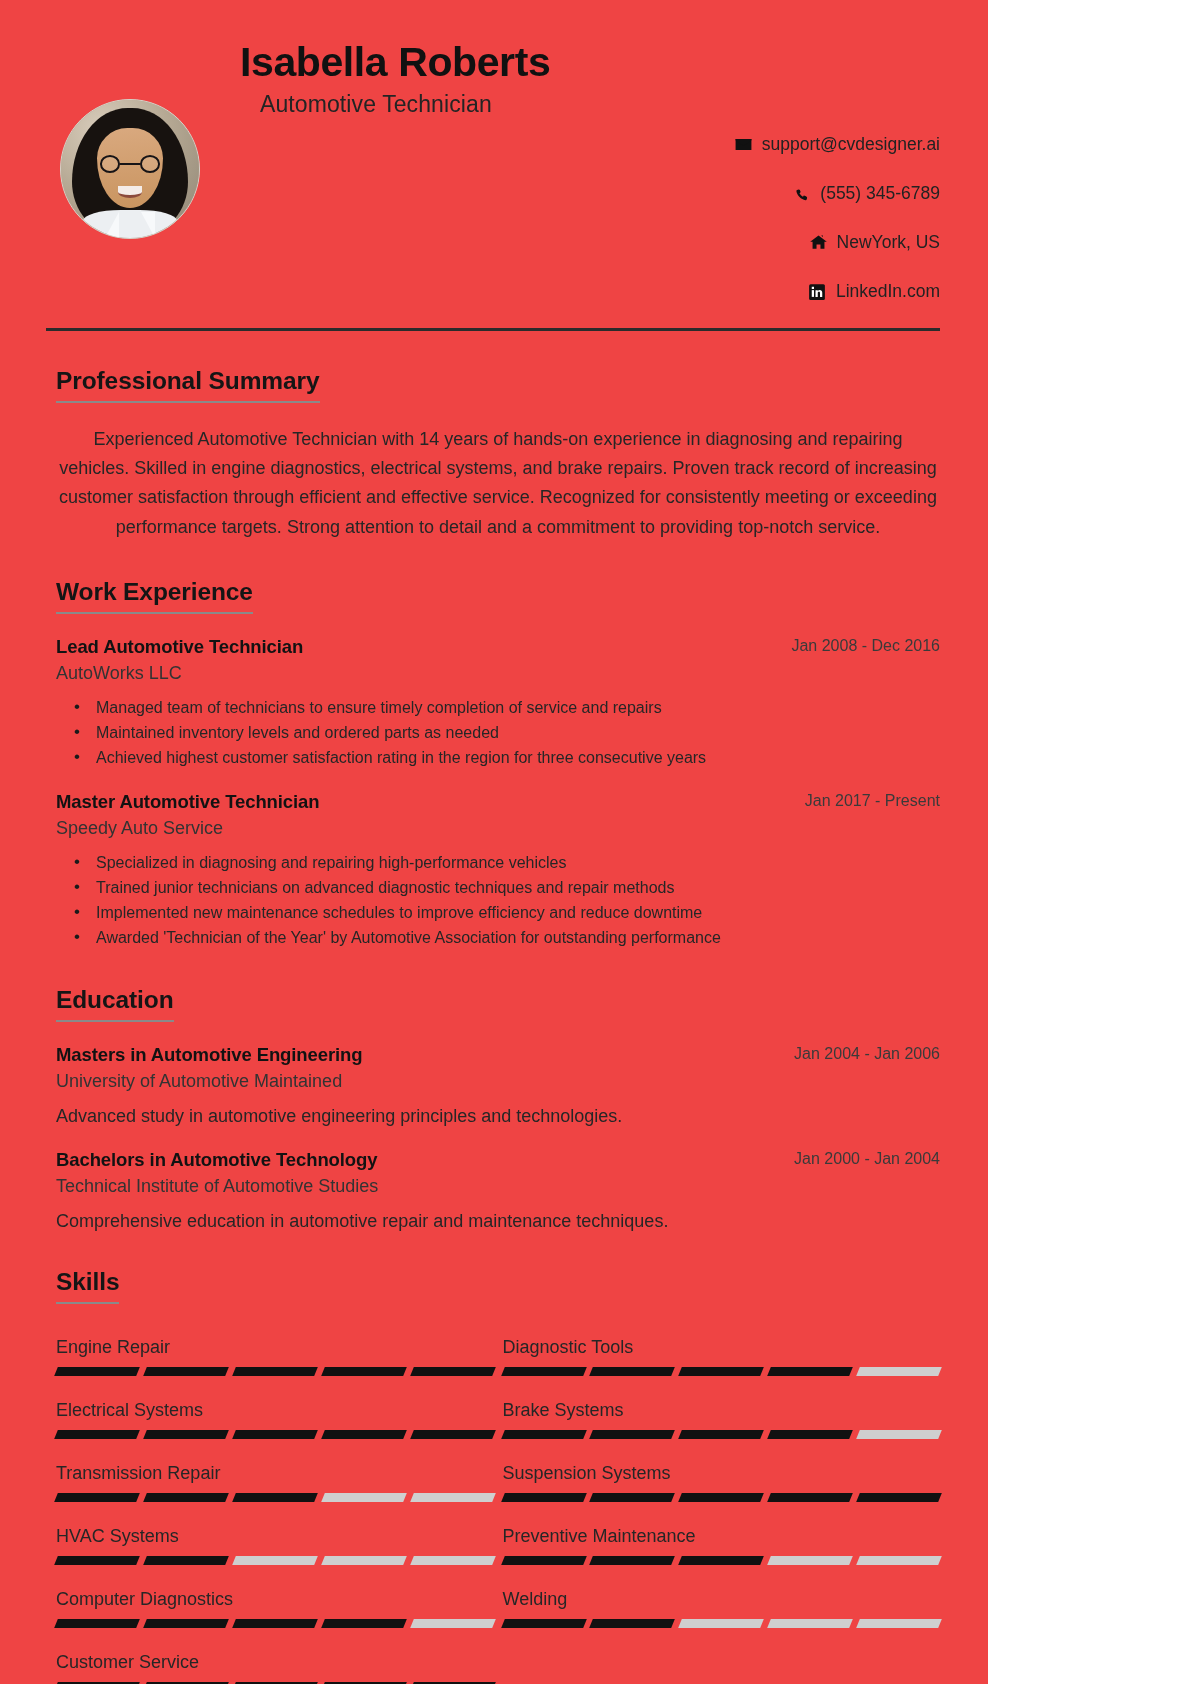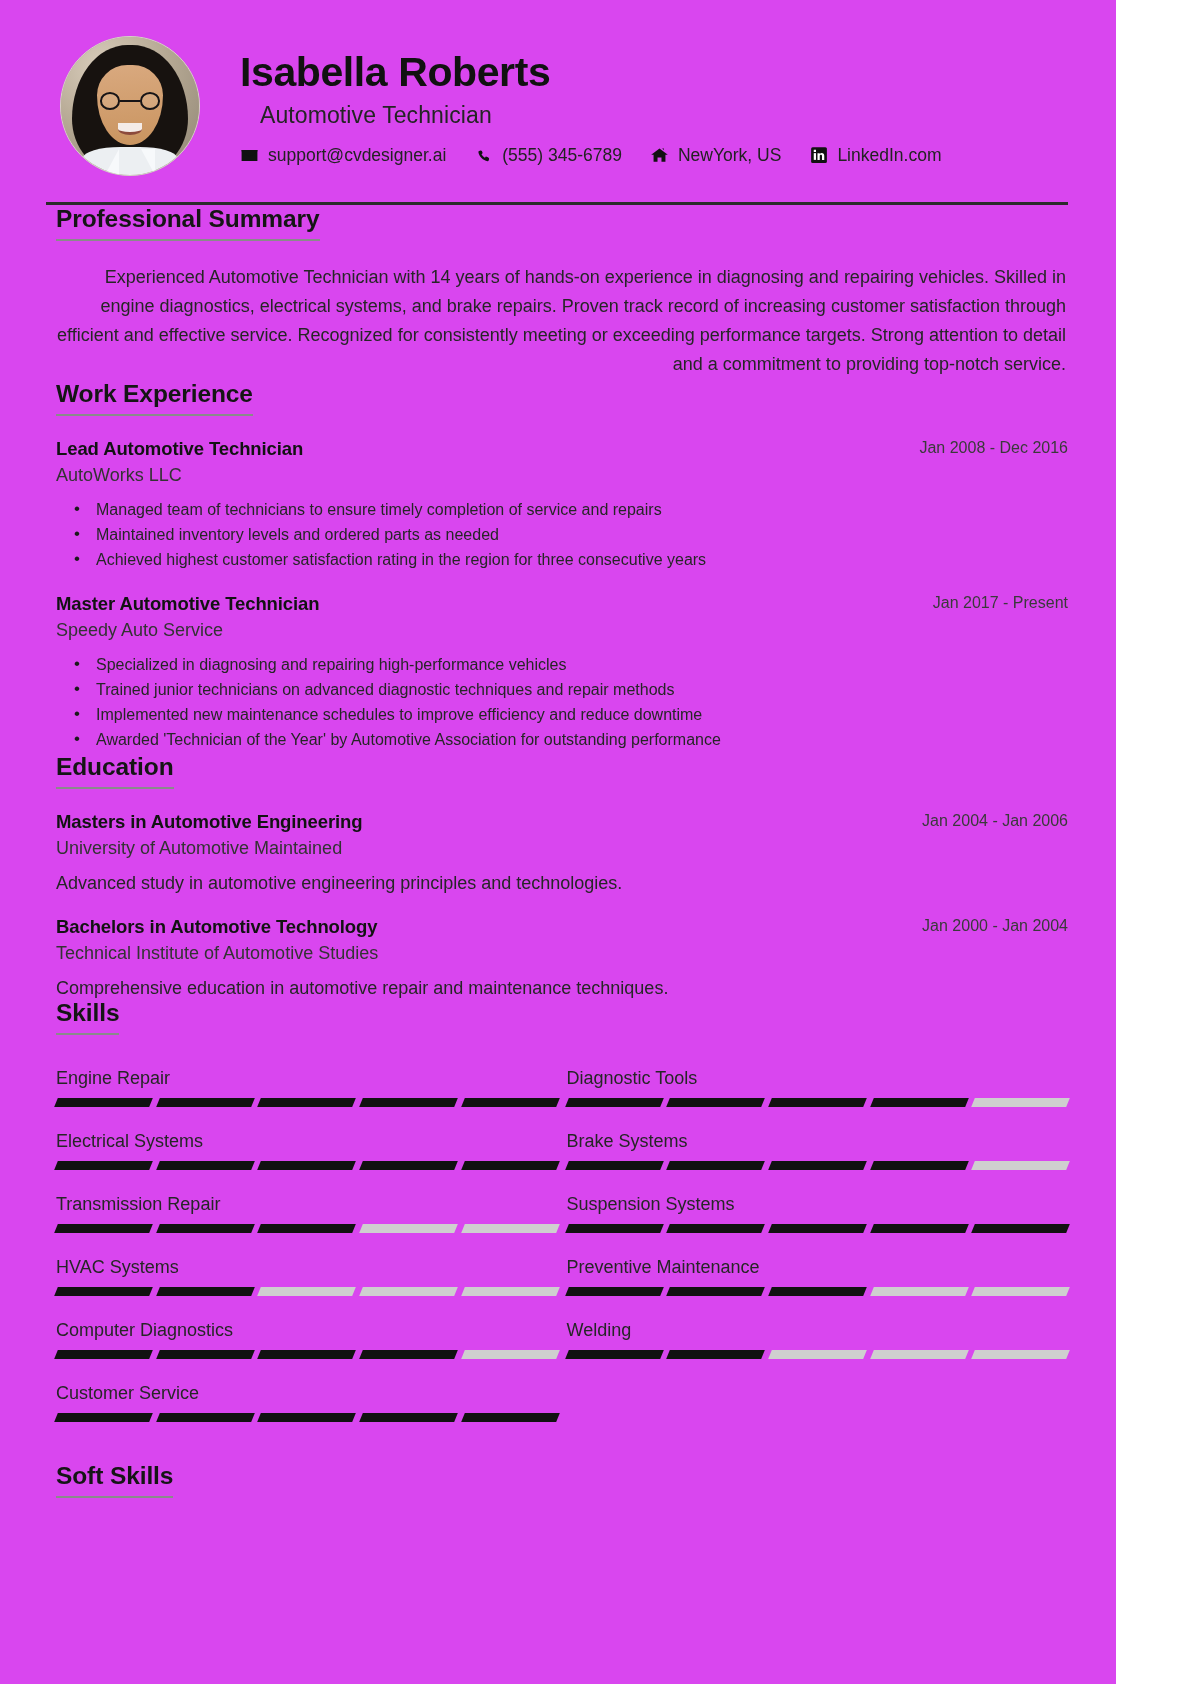--- a/index.html
+++ b/index.html
@@ -11,25 +11,25 @@
   body {
     width: 1200px;
     height: 1684px;
     font-family: "Liberation Sans", sans-serif;
     color: #1a1a1a;
     overflow: hidden;
     position: relative;
   }
 
   .page {
-    width: 1116px;
+    width: 988px;
     height: 1684px;
     padding: 0;
     position: relative;
-    background: #d946ef;
+    background: #ef4444;
   }
 
   
   .header {
     display: flex;
     align-items: center;
     padding: 36px 48px 0 60px;
     gap: 40px;
   }
 
@@ -129,20 +129,21 @@
     margin-top: 6px;
     letter-spacing: 0.1px;
     margin-left: 20px;
   }
   .contacts {
     display: flex;
     align-items: flex-end;
     gap: 28px;
     margin-top: 16px;
     flex-wrap: wrap;
+    flex-direction: column;
   }
   .contact {
     display: flex;
     align-items: center;
     gap: 9px;
     font-size: 17.5px;
     color: #222;
     white-space: nowrap;
   }
   .contact .ci {
@@ -157,39 +158,39 @@
 
   .head-rule {
     margin: 26px 48px 0 46px;
     border-bottom: 3px solid #2b2b2b;
   }
 
   
   .content {
     padding: 0 48px 0 56px;
   }
-  .section { }
+  .section { margin-top: 36px; }
 
   .sec-title {
     display: inline-block;
     font-size: 24.5px;
     font-weight: 700;
     letter-spacing: -0.1px;
     color: #151515;
     padding-bottom: 6px;
     border-bottom: 2.5px solid #8a8a8a;
   }
 
   .summary {
     margin-top: 22px;
     font-size: 18px;
     line-height: 1.62;
     color: #262626;
     max-width: 1010px;
-    text-align: right;
+    text-align: center;
   }
 
   
   .entry { margin-top: 22px; position: relative; }
   .entry:first-of-type { margin-top: 20px; }
   .entry-head {
     display: flex;
     justify-content: space-between;
     align-items: flex-start;
     gap: 28px;

